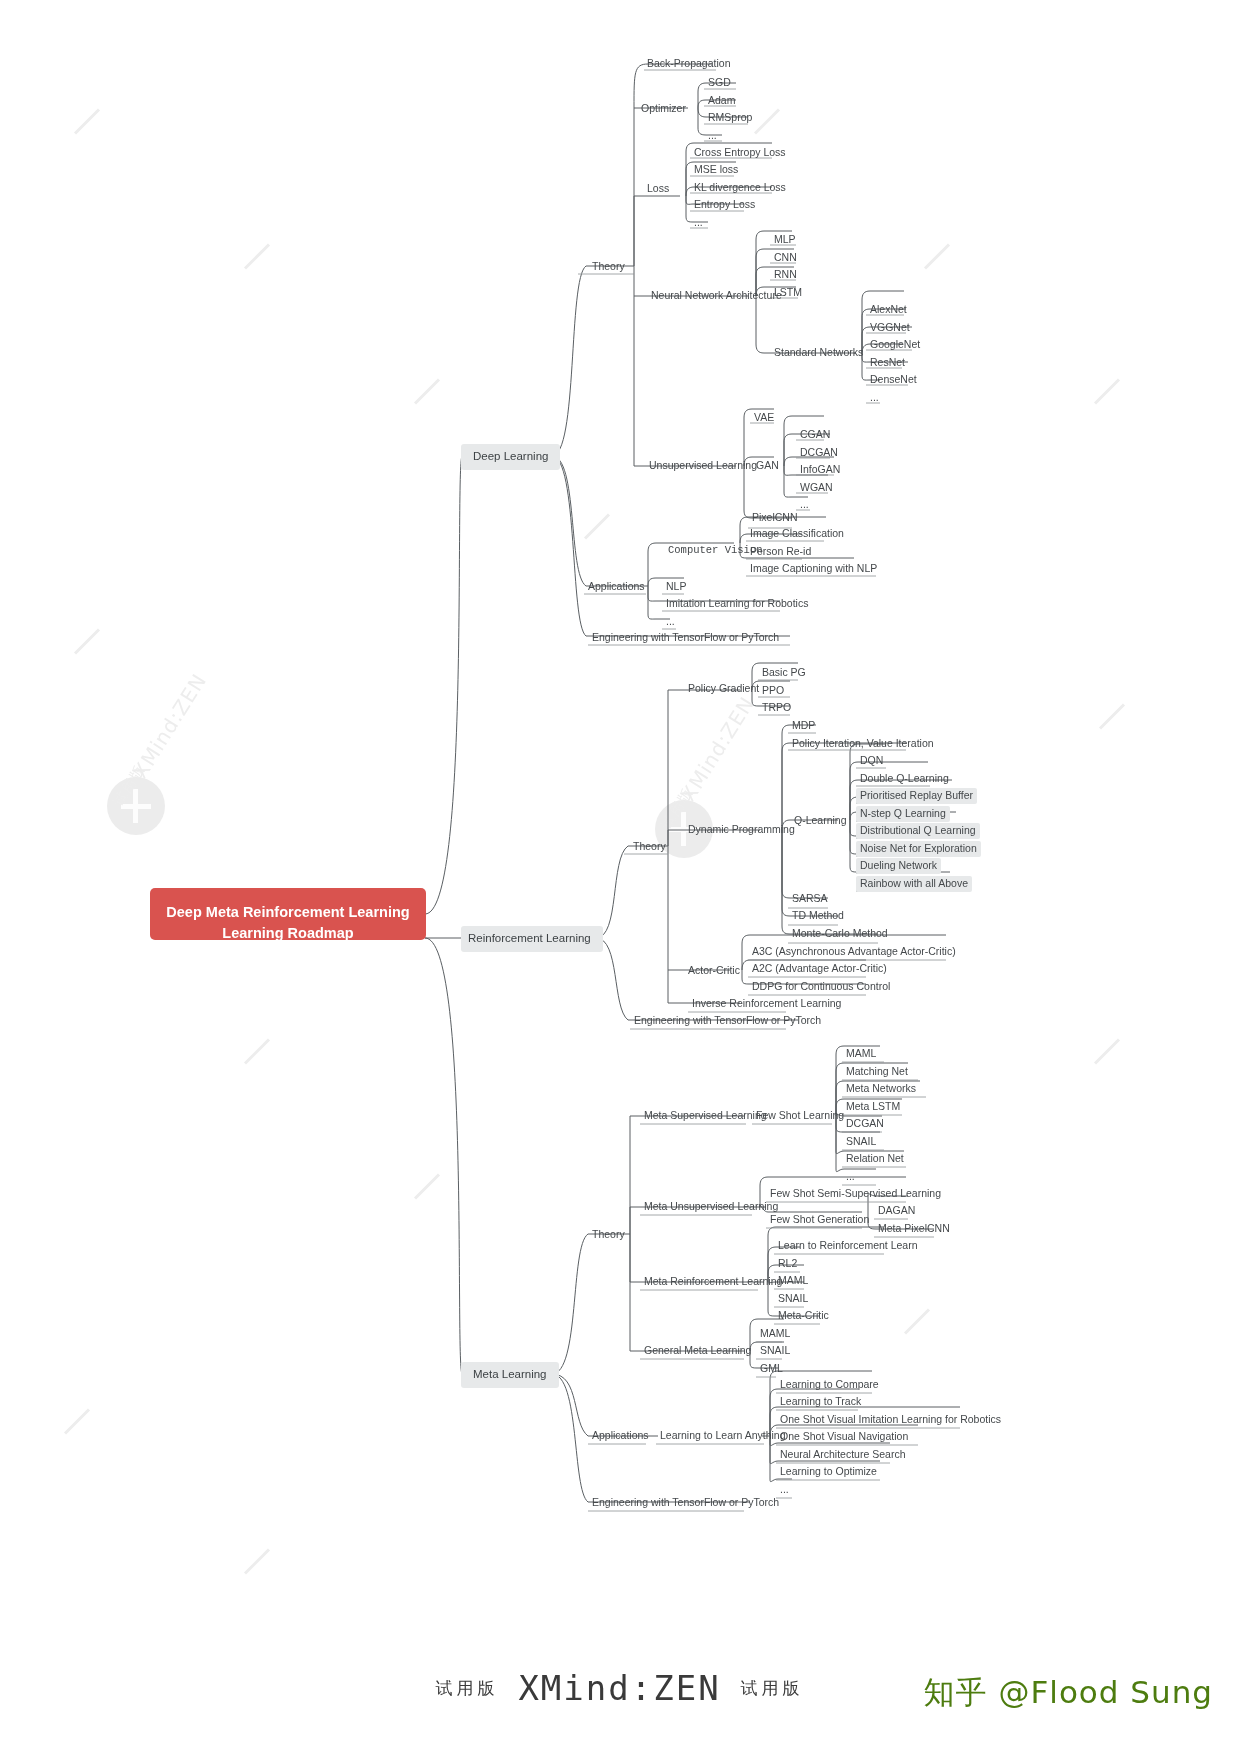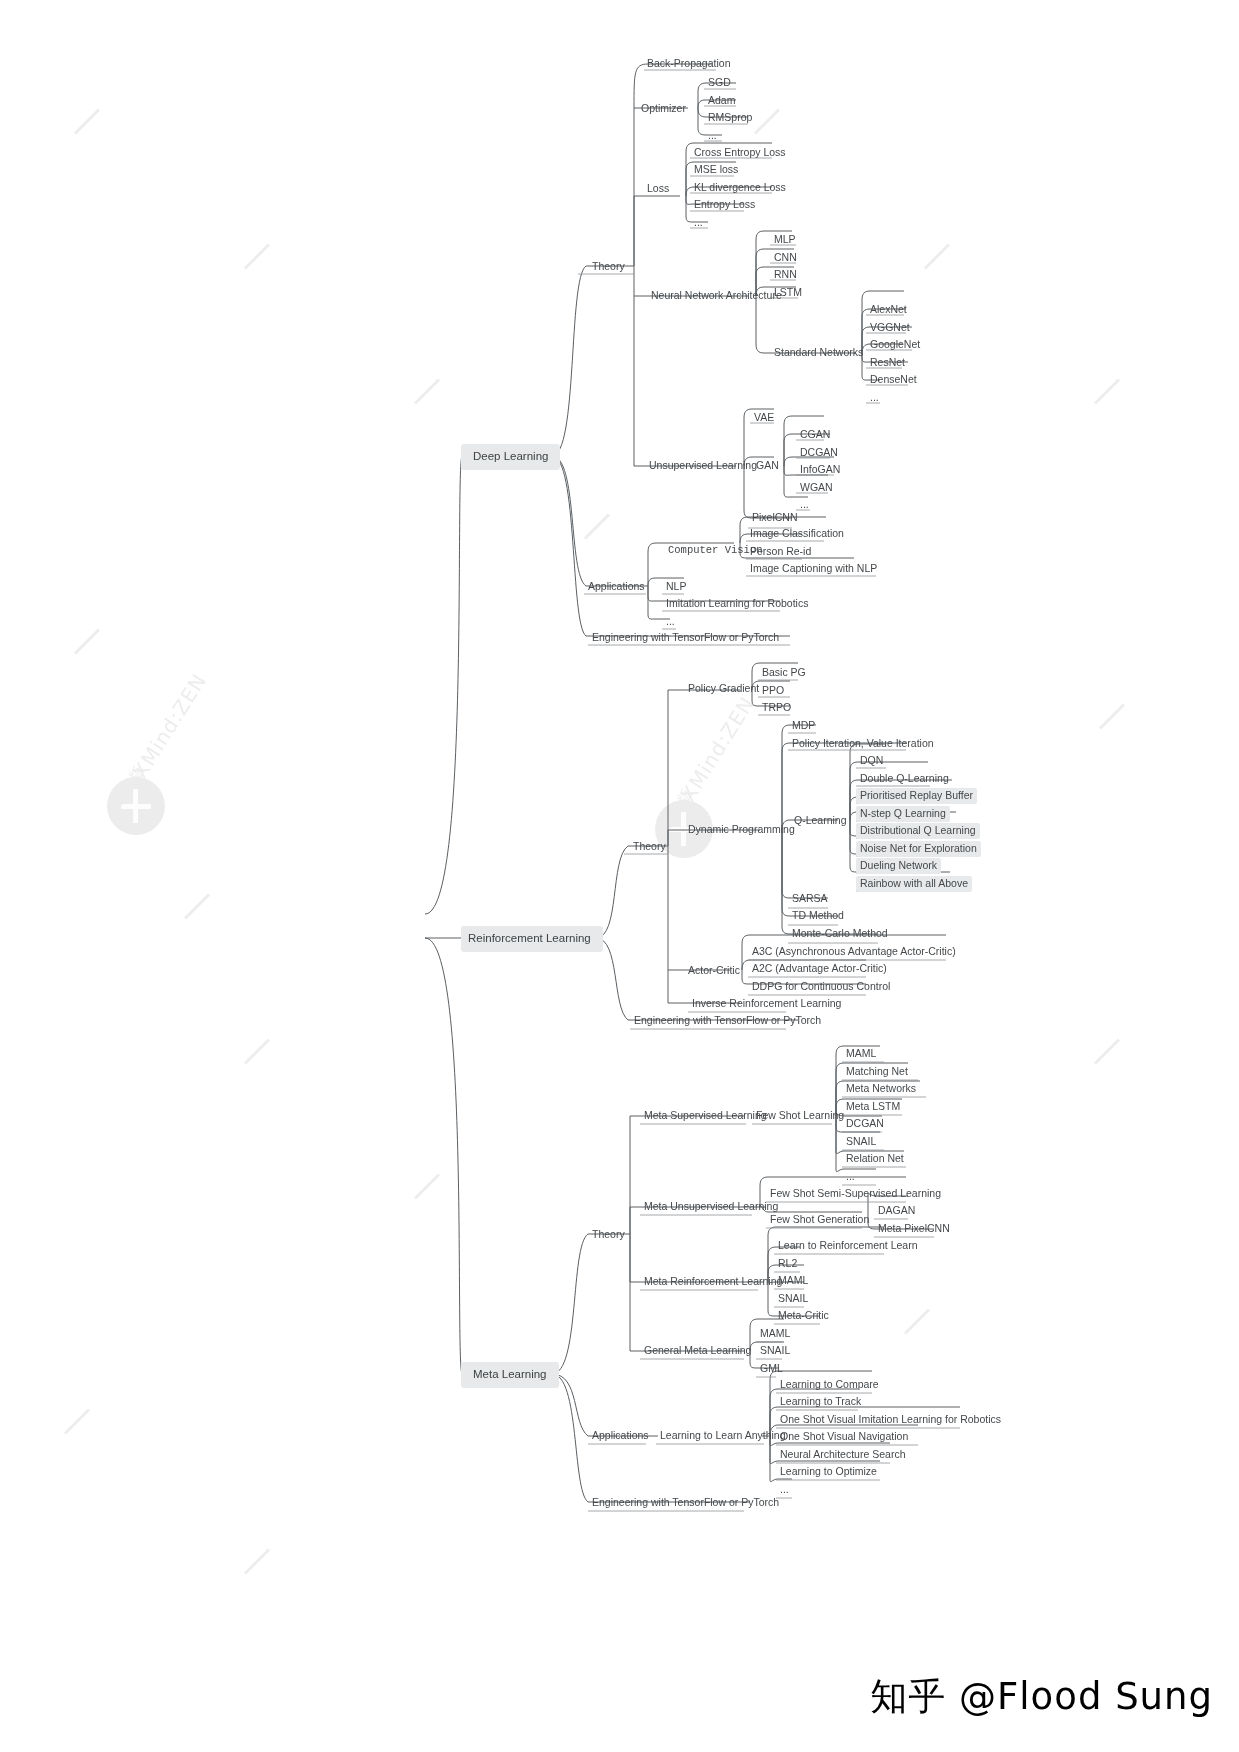--- a/index.html
+++ b/index.html
@@ -116,22 +116,22 @@
     font-size: 34px;
     letter-spacing: 2px;
     font-family: "DejaVu Sans Mono", monospace;
     vertical-align: middle;
     margin: 0 20px;
   }
   .credit {
     position: absolute;
     right: 26px;
     top: 1672px;
-    font-size: 37px;
-    color: #000000;
+    font-size: 31px;
+    color: #4d7c0f;
     font-family: "DejaVu Sans", sans-serif;
     letter-spacing: 1px;
   }
 </style>
 </head>
 <body>
 
 <div id="canvas">
 
   <div class="wm-logo"></div>
@@ -489,20 +489,21 @@
       <line x1="776" y1="1463" x2="890" y2="1463"></line>
       <line x1="776" y1="1480" x2="880" y2="1480"></line>
       <line x1="776" y1="1498" x2="792" y2="1498"></line>
       <line x1="588" y1="1511" x2="744" y2="1511"></line>
       <line x1="578" y1="274" x2="634" y2="274"></line>
       <line x1="584" y1="594" x2="646" y2="594"></line>
       <line x1="624" y1="854" x2="668" y2="854"></line>
     </g>
   </svg>
 
+  <div class="root" style="left:150px; top:888px; width:276px; height:52px;">Deep Meta Reinforcement Learning Learning Roadmap</div>
 
   <div class="node lvl1" style="left:461px; top:444px;">Deep Learning</div>
   <div class="node lvl1" style="left:461px; top:926px;padding-left:7px;">Reinforcement Learning</div>
   <div class="node lvl1" style="left:461px; top:1362px;">Meta Learning</div>
 
   <div class="node" style="left:588px; top:259px;">Theory</div>
   <div class="node" style="left:643px; top:56px;">Back-Propagation</div>
   <div class="node" style="left:637px; top:101px;">Optimizer</div>
   <div class="node" style="left:704px; top:75px;">SGD</div>
   <div class="node" style="left:704px; top:93px;">Adam</div>
@@ -613,15 +614,18 @@
   <div class="node" style="left:656px; top:1428px;">Learning to Learn Anything</div>
   <div class="node" style="left:776px; top:1377px;">Learning to Compare</div>
   <div class="node" style="left:776px; top:1394px;">Learning to Track</div>
   <div class="node" style="left:776px; top:1412px;">One Shot Visual Imitation Learning for Robotics</div>
   <div class="node" style="left:776px; top:1429px;">One Shot  Visual Navigation</div>
   <div class="node" style="left:776px; top:1447px;">Neural Architecture Search</div>
   <div class="node" style="left:776px; top:1464px;">Learning to Optimize</div>
   <div class="node" style="left:776px; top:1482px;">...</div>
   <div class="node" style="left:588px; top:1495px;">Engineering with TensorFlow or PyTorch</div>
 
+  <div class="footer">
+    <span class="trial">试用版</span><span class="brand">XMind:ZEN</span><span class="trial">试用版</span>
+  </div>
   <div class="credit">知乎 @Flood Sung</div>
 
 </div>
 
 </body></html>

